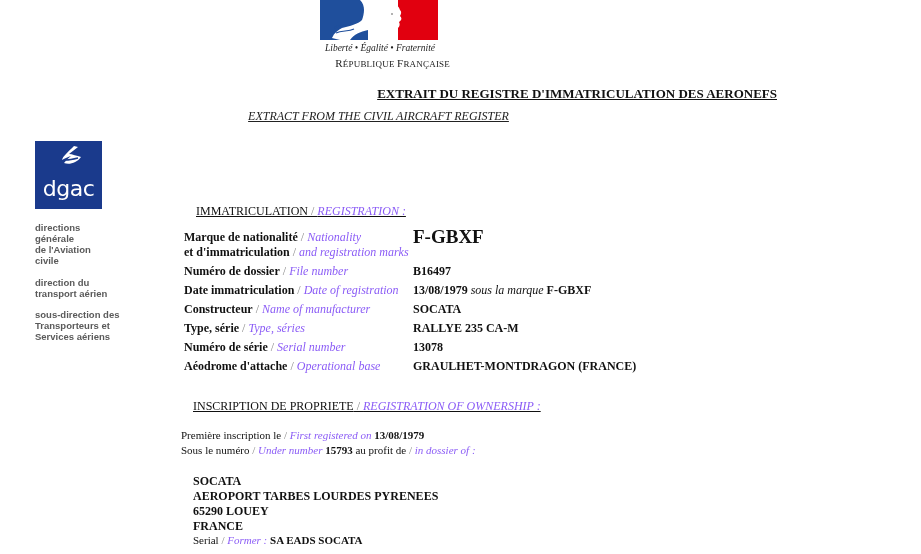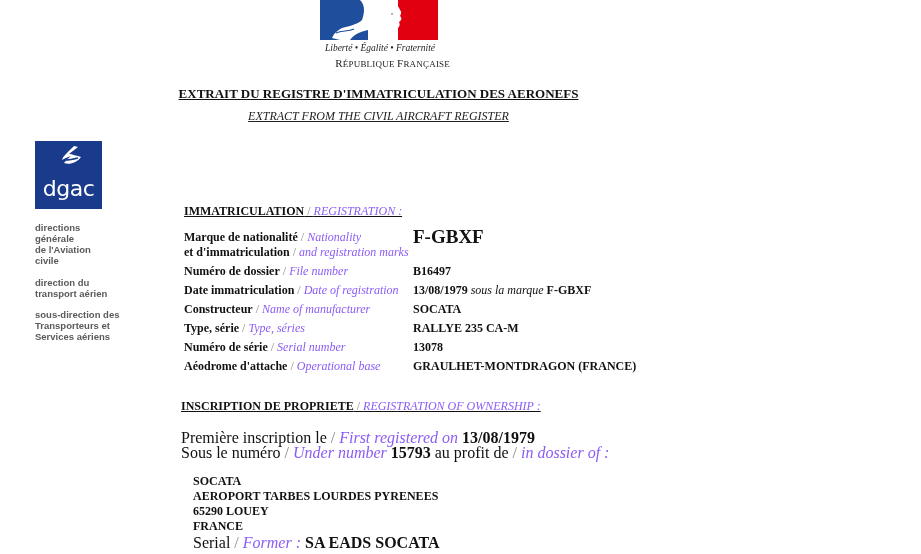--- a/index.html
+++ b/index.html
@@ -27,22 +27,22 @@
     }
     .republique {
       left: 310px; top: 57px; width: 140px; text-align: right;
       font-size: 11px; color: #222; letter-spacing: 0.2px;
       font-family: "Liberation Serif", serif;
     }
     .republique .sc { font-size: 9px; }
 
     
     .title-fr {
-      left: 0; width: 757px; top: 86px; text-align: center;
-      font-weight: bold; font-size: 13px; text-decoration: underline;
+      left: 0; width: 757px; top: 86px; text-align: right;
+      font-weight: bold; font-size: 13px; text-decoration: underline; padding-left: 20px;
     }
     .title-en {
       left: 0; width: 757px; top: 109px; text-align: center;
       font-style: italic; font-size: 12px; text-decoration: underline;
       color: #222;
     }
 
     
     .dgac-logo {
       left: 35px; top: 141px; width: 67px; height: 68px;
@@ -61,32 +61,32 @@
       left: 35px; width: 120px;
       font-family: "Liberation Sans", "DejaVu Sans", sans-serif;
       font-weight: bold; font-size: 9.5px; line-height: 11px; color: #5a5a5a;
     }
     .side div { white-space: nowrap; }
 
     
     .sec-head {
       font-size: 12px; text-decoration: underline; white-space: nowrap;
     }
-    .sec-head b { font-weight: bold; }
+    .sec-head b { font-weight: normal; margin-left: 12px; }
     .sep { color: #888; font-style: normal; }
     .tr { font-style: italic; color: #8b5cf6; font-weight: normal; }
 
     
     .row { position: absolute; left: 184px; font-size: 12px; white-space: nowrap; }
     .row .lbl { font-weight: bold; }
     .val { position: absolute; left: 413px; font-size: 12px; font-weight: bold; white-space: nowrap; }
     .val .it { font-style: italic; font-weight: normal; }
     .val-big { font-size: 19px; font-weight: bold; }
 
-    .plain { position: absolute; font-size: 16px; white-space: nowrap; }
+    .plain { position: absolute; font-size: 11px; white-space: nowrap; }
     .plain b { font-weight: bold; }
     .owner { position: absolute; left: 193px; font-size: 12px; font-weight: bold; white-space: nowrap; }
   </style>
 </head>
 <body>
 
 <div class="abs marianne">
   <svg width="118" height="40" viewBox="0 0 118 40">
     <rect x="0" y="0" width="48" height="40" fill="#1f4f9c"></rect>
     <rect x="78" y="0" width="40" height="40" fill="#e1000f"></rect>

